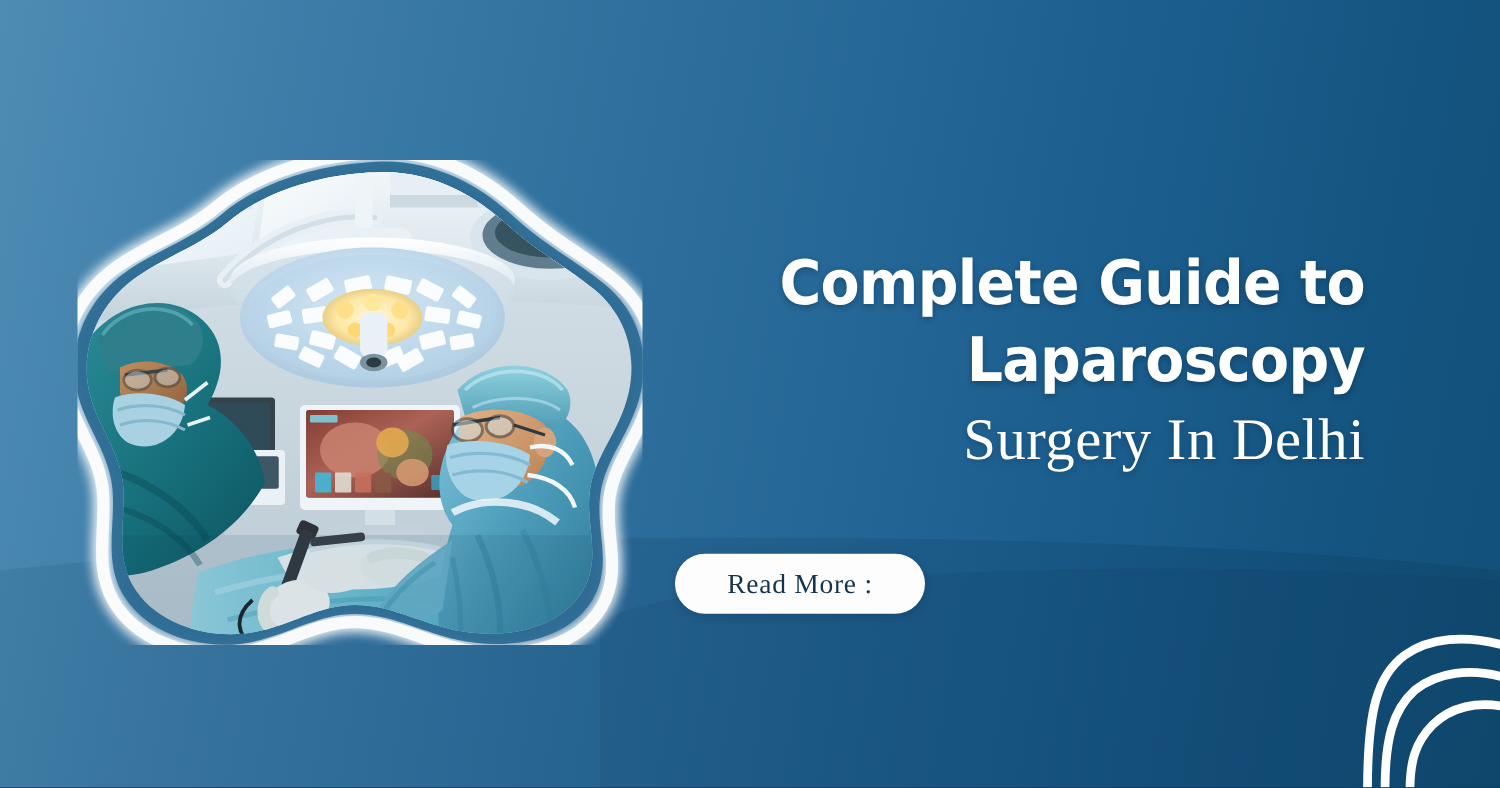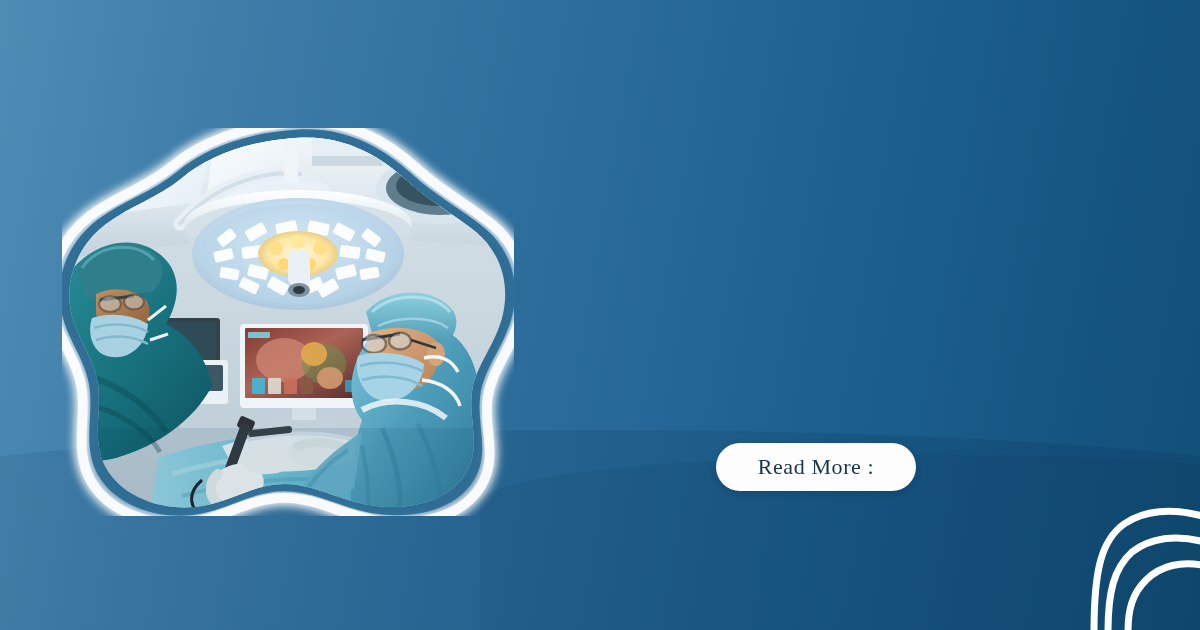--- a/index.html
+++ b/index.html
@@ -82,21 +82,21 @@
     white-space: nowrap;
   }
 
   
   .btn-row {
     position: absolute;
     left: 540px;
     top: 443px;
     width: 552px;
     display: flex;
-    justify-content: center;
+    justify-content: flex-start;
   }
   .read-more {
     display: inline-flex;
     align-items: center;
     justify-content: center;
     width: 200px;
     height: 48px;
     border: none;
     border-radius: 26px;
     background: #fdfdfd;
@@ -420,20 +420,27 @@
           <path d="M300 304 C272 322, 252 340, 240 360 C254 372, 276 372, 292 360" fill="#69b3cc" opacity=".95"></path>
           <path d="M286 322 C268 334, 254 348, 246 360" stroke="#3e92b0" stroke-width="4" fill="none" opacity=".45"></path>
         </g>
 
         <rect x="0" y="0" width="452" height="388" fill="url(#wallGrad)" opacity="0"></rect>
         <path d="M0 300 H452 V388 H0 Z" fill="#0a3f56" opacity=".10"></path>
       </g>
     </svg>
   </div>
 
+  <div class="text-col">
+    <h1 class="headline">
+      <span class="ln">Complete Guide to</span>
+      <span class="ln">Laparoscopy</span>
+    </h1>
+    <p class="subhead">Surgery In Delhi</p>
+  </div>
 
   <div class="btn-row">
     <button class="read-more">Read More :</button>
   </div>
 
   <svg class="corner-decor" viewBox="0 0 160 150">
     <g fill="none" stroke="#ffffff" stroke-width="7" stroke-linecap="round">
       <path d="M162 36 C132 28, 104 30, 84 44 C62 60, 54 88, 54 152"></path>
       <path d="M164 62 C136 54, 110 58, 92 72 C74 88, 68 112, 68 152"></path>
       <path d="M166 86 C142 80, 120 86, 106 100 C92 114, 88 130, 88 152"></path>

